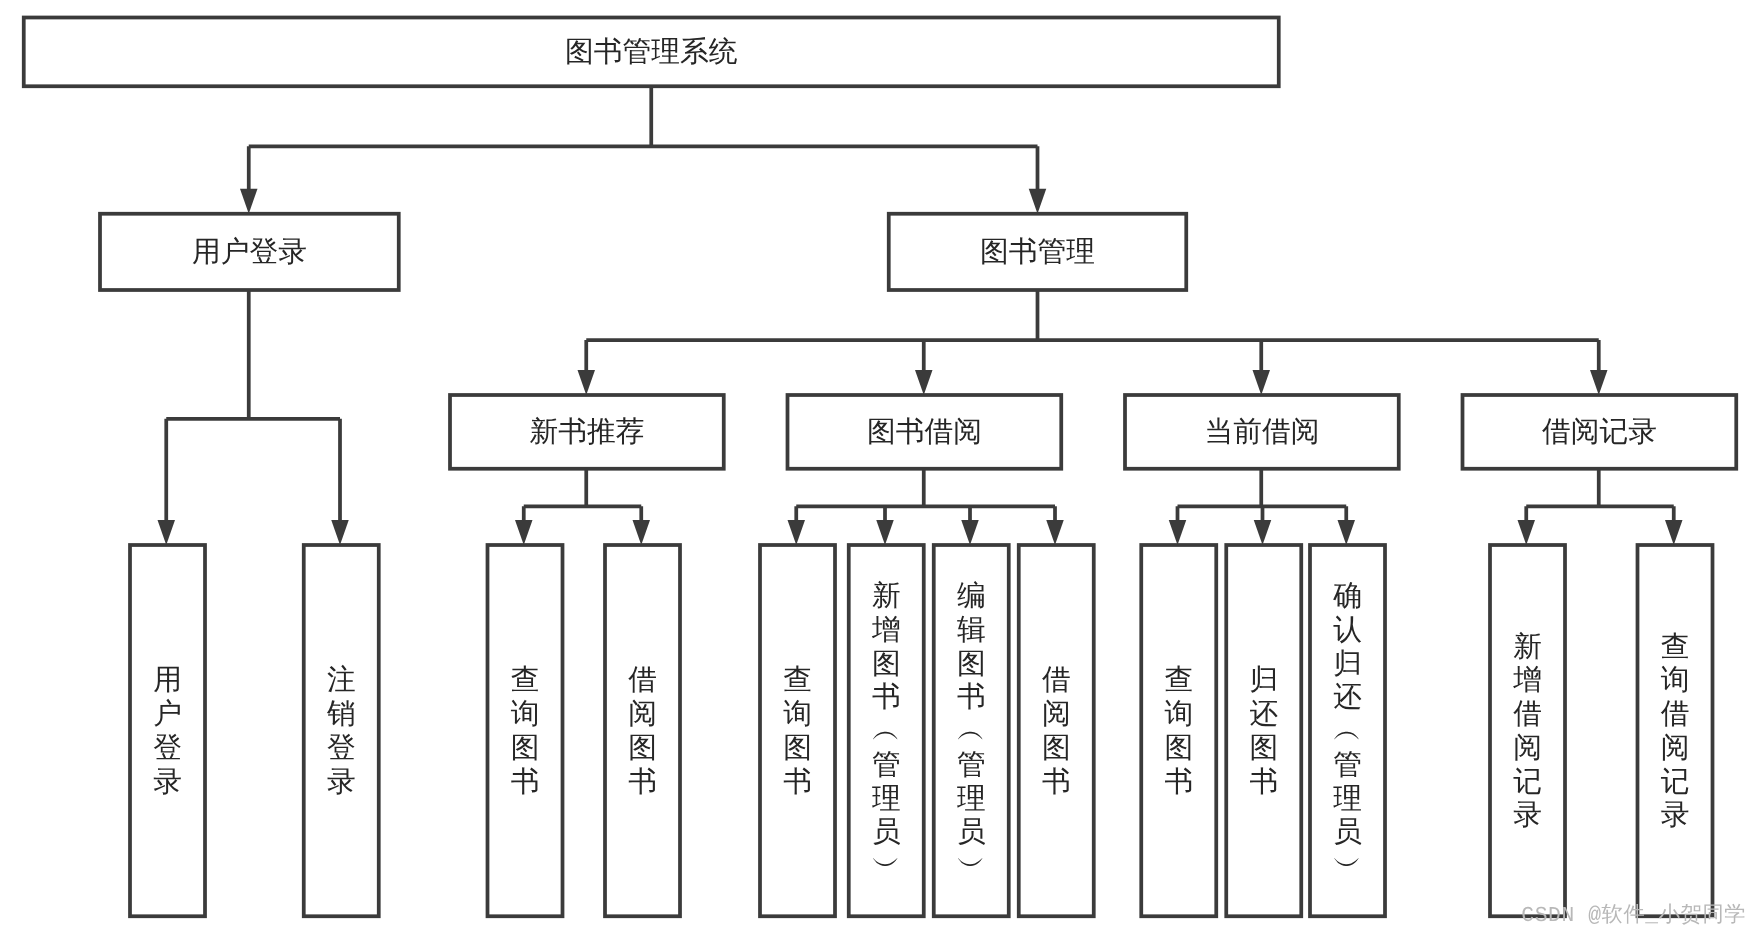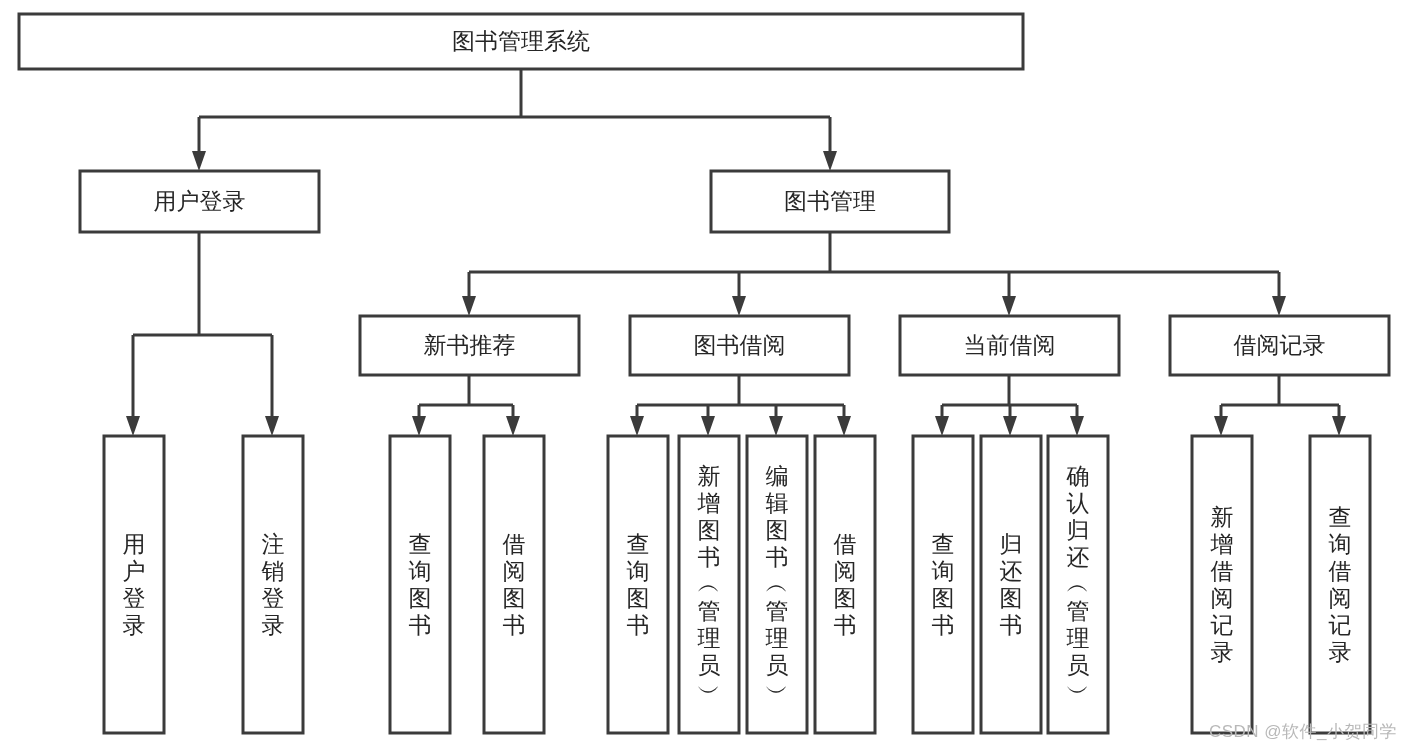--- a/index.html
+++ b/index.html
@@ -50,21 +50,21 @@
   .node-label-v {
     font-family: "Liberation Sans", "DejaVu Sans", sans-serif;
     font-size: 23px;
     fill: #262626;
     text-anchor: middle;
   }
   .watermark {
     position: absolute;
     right: 8px;
     bottom: 4px;
-    font-family: Liberation Sans, sans-serif;
+    font-family: Liberation Mono, monospace;
     font-size: 17px;
     color: #b8b8b8;
     white-space: nowrap;
     letter-spacing: 0.5px;
     user-select: none;
   }
 </style>
 </head>
 <body>
 

